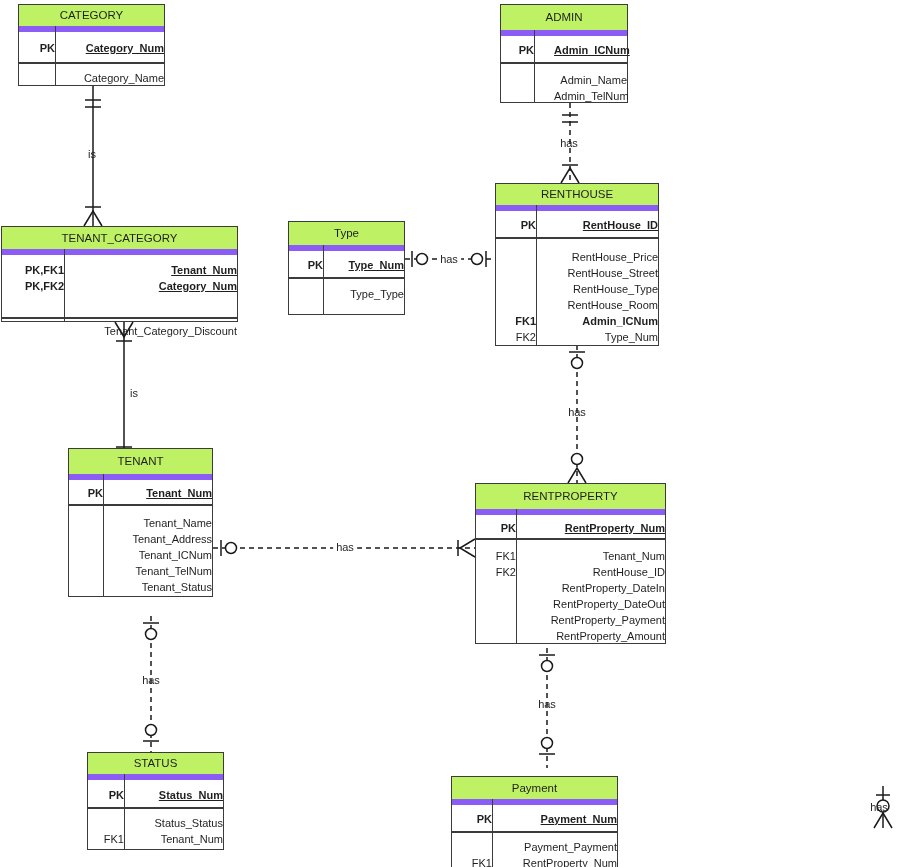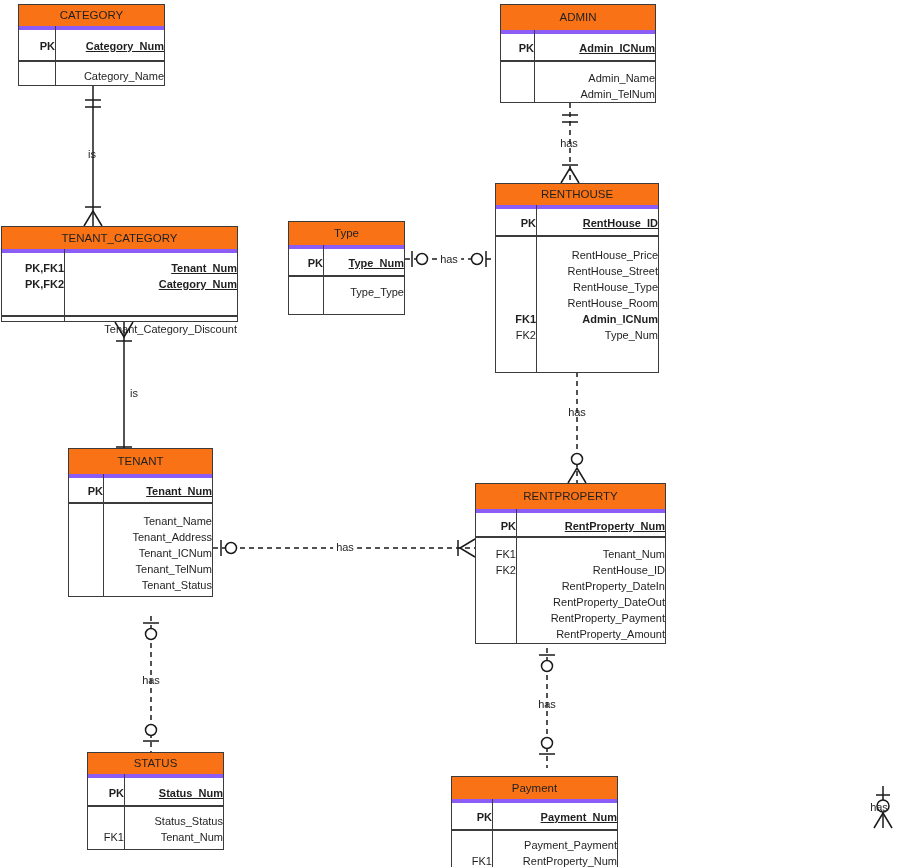--- a/index.html
+++ b/index.html
@@ -1,21 +1,21 @@
 <!DOCTYPE html>
 <html><head>
 <meta charset="utf-8">
 <style>
   html,body{margin:0;padding:0;background:#fff;}
   #canvas{position:relative;width:900px;height:867px;background:#ffffff;overflow:hidden;
           font-family:"Liberation Sans",sans-serif;color:#1f1f1f;}
   .wires{position:absolute;left:0;top:0;}
   .entity{position:absolute;background:#fff;border:1px solid #3b3b3b;box-sizing:border-box;
           font-size:11px;line-height:16px;}
-  .ent-header{background:#f97316;border-bottom:4px solid #8b5cf6;text-align:center;
+  .ent-header{background:#bef264;border-bottom:6px solid #8b5cf6;text-align:center;
               font-size:11.5px;overflow:hidden;}
   .sec{box-sizing:border-box;}
   .sec.keys{border-bottom:2px solid #3b3b3b;}
   .row{display:flex;white-space:nowrap;text-align:right;}
   .lbl{flex:0 0 var(--lw);padding-left:5px;box-sizing:border-box;}
   .keys .lbl{font-weight:bold;}
   .nm{flex:1;padding-left:20px;}
   .pk{font-weight:bold;text-decoration:underline;}
   .row.b .lbl,.row.b .nm{font-weight:bold;}
   .vline{position:absolute;left:var(--lw);bottom:0;width:1px;background:#3b3b3b;}
@@ -121,21 +121,21 @@
     </div>
     <div class="sec body" style="padding-top:6px">
       <div class="row">
         <span class="lbl"></span>
         <span class="nm">Category_Name</span>
       </div>
     </div>
     <div class="vline" style="top:21px"></div>
   </div>
 
-  <div class="entity" style="left:500px;top:4px;width:156px;height:99px;--lw:33px">
+  <div class="entity" style="left:500px;top:4px;width:128px;height:99px;--lw:33px">
     <div class="ent-header" style="height:25px;line-height:25px">ADMIN</div>
     <div class="sec keys" style="height:28px;padding-top:6px">
       <div class="row">
         <span class="lbl">PK</span>
         <span class="nm pk">Admin_ICNum</span>
       </div>
     </div>
     <div class="sec body" style="padding-top:8px">
       <div class="row">
         <span class="lbl"></span>
@@ -180,21 +180,21 @@
     </div>
     <div class="sec body" style="padding-top:7px">
       <div class="row">
         <span class="lbl"></span>
         <span class="nm">Type_Type</span>
       </div>
     </div>
     <div class="vline" style="top:23px"></div>
   </div>
 
-  <div class="entity" style="left:495px;top:183px;width:164px;height:190px;--lw:40px">
+  <div class="entity" style="left:495px;top:183px;width:164px;height:163px;--lw:40px">
     <div class="ent-header" style="height:21px;line-height:21px">RENTHOUSE</div>
     <div class="sec keys" style="height:28px;padding-top:6px">
       <div class="row">
         <span class="lbl">PK</span>
         <span class="nm pk">RentHouse_ID</span>
       </div>
     </div>
     <div class="sec body" style="padding-top:10px">
       <div class="row">
         <span class="lbl"></span>

